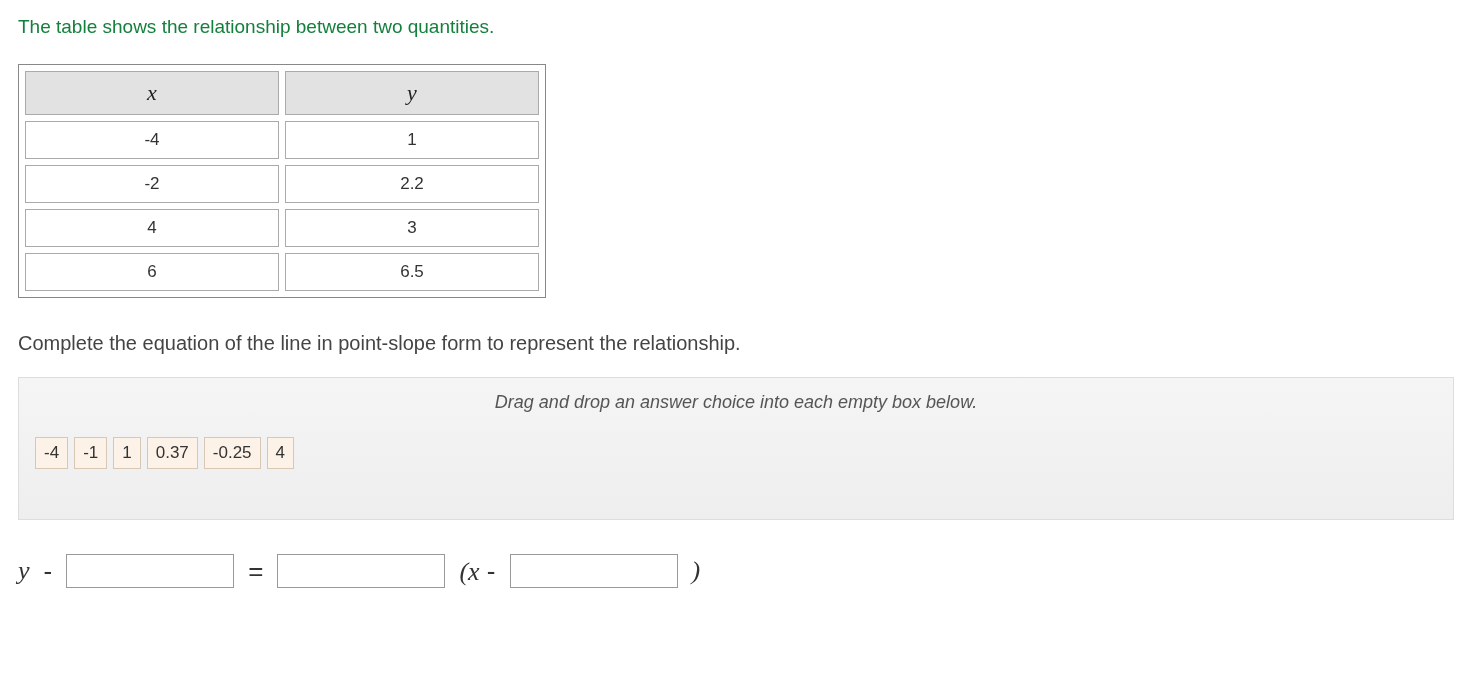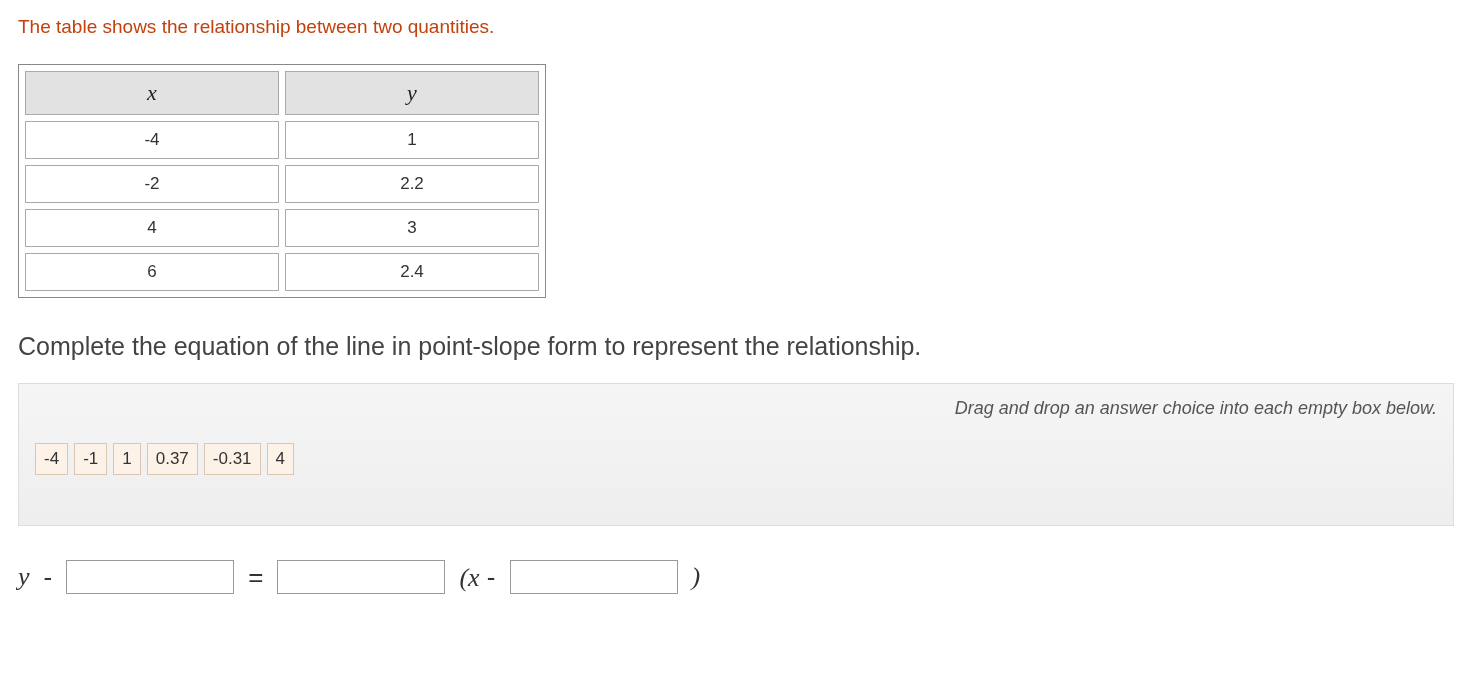--- a/index.html
+++ b/index.html
@@ -7,21 +7,21 @@
     margin: 0;
     padding: 12px 18px;
     font-family: "Helvetica Neue", Helvetica, Arial, sans-serif;
     font-size: 18px;
     color: #333;
     background: #fff;
     width: 1472px;
   }
   .prompt {
     font-size: 19px;
-    color: #c2410c;
+    color: #15803d;
     margin: 4px 0 26px 0;
     font-weight: 400;
   }
   .xy-table {
     border-collapse: separate;
     border-spacing: 6px;
     border: 1px solid #888;
     padding: 0;
     background: #fff;
     margin-bottom: 34px;
@@ -39,33 +39,33 @@
     font-style: italic;
     font-size: 22px;
     color: #222;
   }
   .xy-table td {
     background: #fff;
     font-size: 17px;
     color: #333;
   }
   .instruction2 {
-    font-size: 25px;
+    font-size: 20px;
     color: #444;
     margin-bottom: 22px;
   }
   .dnd-area {
     width: 100%;
     background: linear-gradient(#f5f5f5, #eeeeee);
     border: 1px solid #ddd;
     padding: 14px 16px 50px 16px;
     margin-bottom: 34px;
   }
   .dnd-hint {
-    text-align: right;
+    text-align: center;
     font-style: italic;
     color: #555;
     font-size: 18px;
     margin-bottom: 24px;
   }
   .chips {
     display: flex;
     gap: 6px;
   }
   .chip {
@@ -121,35 +121,35 @@
     <tr>
       <td>-2</td>
       <td>2.2</td>
     </tr>
     <tr>
       <td>4</td>
       <td>3</td>
     </tr>
     <tr>
       <td>6</td>
-      <td>2.4</td>
+      <td>6.5</td>
     </tr>
   </tbody>
 </table>
 
 <div class="instruction2">Complete the equation of the line in point-slope form to represent the relationship.</div>
 
 <div class="dnd-area">
   <div class="dnd-hint">Drag and drop an answer choice into each empty box below.</div>
   <div class="chips">
     <span class="chip">-4</span>
     <span class="chip">-1</span>
     <span class="chip">1</span>
     <span class="chip">0.37</span>
-    <span class="chip">-0.31</span>
+    <span class="chip">-0.25</span>
     <span class="chip">4</span>
   </div>
 </div>
 
 <div class="equation">
   <span class="mathit">y</span>
   <span>-</span>
   <span class="drop-slot"></span>
   <span>=</span>
   <span class="drop-slot"></span>

